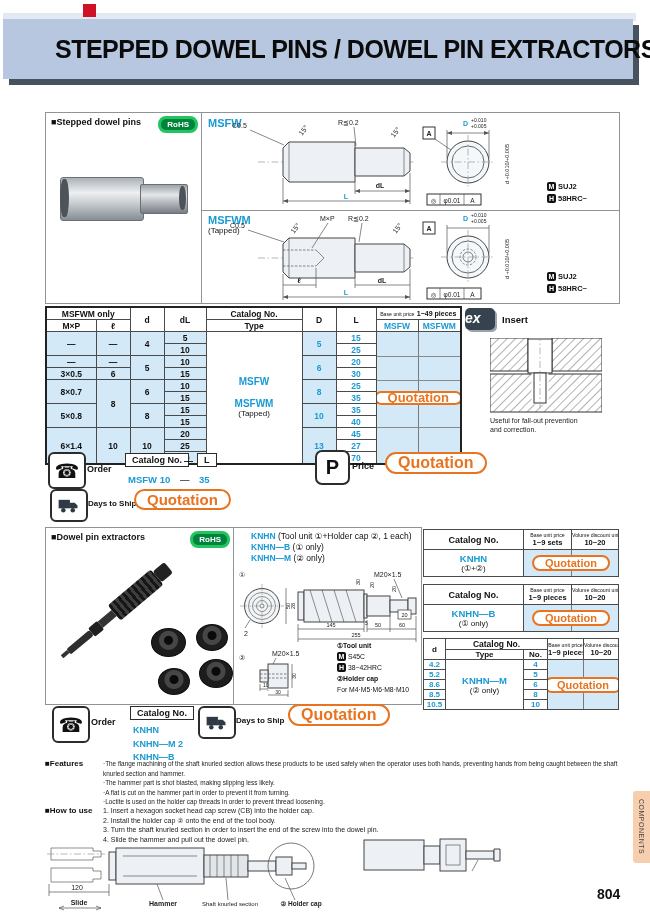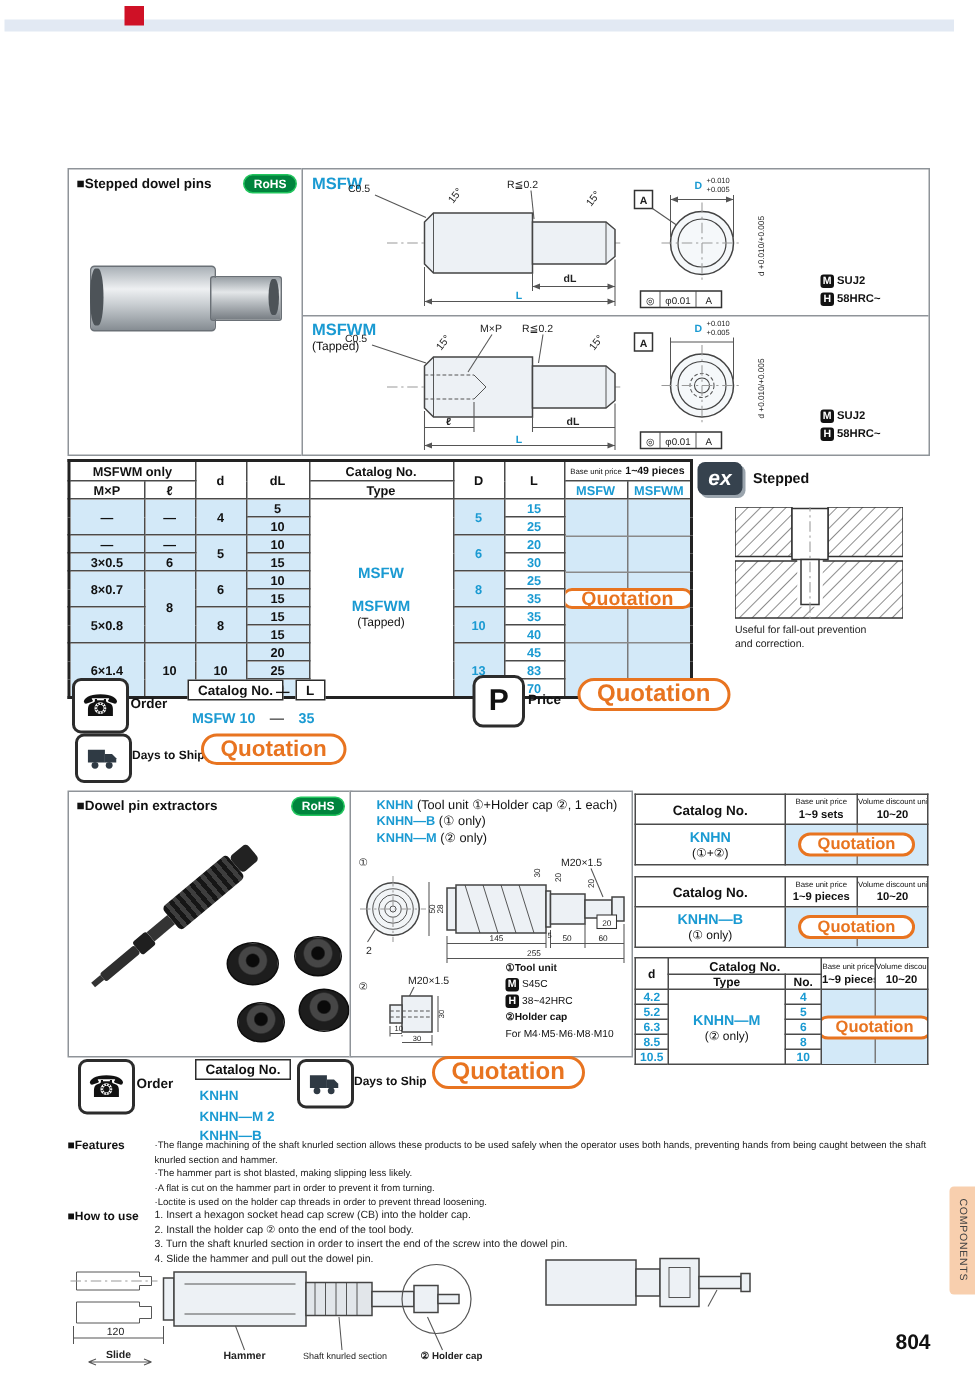--- a/index.html
+++ b/index.html
@@ -9,21 +9,21 @@
   .b{font-weight:bold}
   .blue{color:#1a9ad2}
   .box{border:1px solid #8f9499;background:#fff}
   
   .hdr-strip{left:3px;top:13px;width:633px;height:8px;background:#e2e9f3}
   .hdr-band{left:3px;top:19px;width:630px;height:60px;background:#b7c7e0;box-shadow:6px 6px 0 #47525f}
   .hdr-title{line-height:60px;padding-left:52px;font-size:25px;font-weight:bold;letter-spacing:-0.5px;color:#0b0b0b;white-space:nowrap}
   .redsq{left:83px;top:4px;width:13px;height:13px;background:#cf1126}
   
   .rohs{display:inline-block;background:#00843d;color:#fff;font-weight:bold;font-size:8px;line-height:11px;
-        border-radius:8px;padding:0 6px;border:1px solid #22c55e}
+        border-radius:8px;padding:0 6px;border:3px solid #22c55e}
   .quot{display:inline-block;border:2px solid #e87420;color:#e87420;font-weight:bold;border-radius:999px;
         background:#fff;padding:0 11px;white-space:nowrap}
   .sq{display:inline-block;width:9px;height:9px;background:#111;color:#fff;font-size:7px;line-height:9px;
       text-align:center;border-radius:2px;font-weight:bold;margin-right:2px}
   .iconbox{border:2px solid #2c2c2c;border-radius:6px;background:#fff;display:flex;align-items:center;justify-content:center}
   .catbox{border:1.5px solid #2c2c2c;font-size:9px;font-weight:bold;padding:1px 6px;background:#fff;display:inline-block}
   
   .mtab{border-collapse:collapse;table-layout:fixed;font-size:8.5px;font-weight:bold;text-align:center;border:2px solid #222}
   .mtab th,.mtab td{border:1px solid #4a4a4a;padding:0;height:11px;line-height:10px;overflow:hidden}
   .mtab thead th{background:#fff}
@@ -65,20 +65,23 @@
   .book{display:inline-block;width:11px;height:9px;background:#1c1c1c;margin:0 2px;
         clip-path:polygon(0 15%,45% 0,55% 0,100% 15%,100% 100%,55% 88%,45% 88%,0 100%)}
 </style>
 </head>
 <body>
 
 <div id="page">
 
   <div class="abs hdr-strip"></div>
   <div class="abs redsq"></div>
+  <div class="abs hdr-band">
+    <div class="hdr-title">STEPPED DOWEL PINS / DOWEL PIN EXTRACTORS</div>
+  </div>
 
   <div class="abs box" style="left:45px;top:112px;width:156px;height:190px">
     <div class="abs b" style="left:5px;top:4px;font-size:9px">■Stepped dowel pins</div>
     <div class="abs rohs" style="right:4px;top:3px">RoHS</div>
     <div class="abs" style="left:14px;top:58px;width:130px;height:60px">
       <div class="abs cylbig" style="left:0;top:6px;width:82px;height:42px"></div>
       <div class="abs cap-end" style="left:0;top:8px;width:9px;height:38px"></div>
       <div class="abs cylsm" style="left:80px;top:13px;width:46px;height:28px"></div>
       <div class="abs cap-end" style="left:119px;top:15px;width:7px;height:24px"></div>
     </div>
@@ -288,32 +291,32 @@
       <tr class="g">
           <td class="cb" rowspan="3">6×1.4</td>
           <td class="cb" rowspan="3">10</td>
           <td class="cb" rowspan="3">10</td>
           <td class="cb">20</td>
           <td class="cb blue" rowspan="3">13</td>
           <td class="blue">45</td>
         </tr>
       <tr>
           <td class="cb">25</td>
-          <td class="blue">83</td>
+          <td class="blue">27</td>
         </tr>
       <tr>
           <td class="cb">30</td>
           <td class="blue">70</td>
         </tr>
     </tbody>
   </table>
 
   <div class="abs" style="left:465px;top:308px;width:30px;height:22px;background:#36424e;border-radius:5px;color:#fff;
-       font-style:italic;font-weight:bold;font-size:14px;text-align:center;line-height:21px;box-shadow:2px 2px 0 #9aa4ad"><span>ex</span></div>
-  <div class="abs b" style="left:502px;top:314px;font-size:9.5px">Stepped</div>
+       font-style:italic;font-weight:bold;font-size:14px;text-align:left;line-height:21px;box-shadow:2px 2px 0 #9aa4ad"><span>ex</span></div>
+  <div class="abs b" style="left:502px;top:314px;font-size:9.5px">Insert</div>
   <svg class="abs" style="left:490px;top:338px" width="112" height="76" viewBox="0 0 112 76">
     <defs>
         <pattern id="hat" width="6" height="6" patternUnits="userSpaceOnUse" patternTransform="rotate(45)">
       <line x1="0" y1="0" x2="0" y2="6" stroke="#666" stroke-width="1"></line>
         </pattern>
       </defs>
     <rect x="0" y="0" width="38" height="33" fill="url(#hat)" stroke="#333"></rect>
     <rect x="62" y="0" width="50" height="33" fill="url(#hat)" stroke="#333"></rect>
     <rect x="0" y="36" width="112" height="38" fill="url(#hat)" stroke="#333"></rect>
     <rect x="38" y="1" width="24" height="34" fill="#fff" stroke="#333"></rect>
@@ -526,21 +529,21 @@
       <td colspan="2" rowspan="5" class="pc">
             <div class="vd"></div>
             <span class="quot qb" style="font-size:11px">Quotation</span>
           </td>
     </tr>
     <tr style="height:10px">
           <td class="b blue" style="font-size:8px">5.2</td>
           <td class="b blue" style="font-size:8px">5</td>
         </tr>
     <tr style="height:10px">
-          <td class="b blue" style="font-size:8px">6.3</td>
+          <td class="b blue" style="font-size:8px">8.6</td>
           <td class="b blue" style="font-size:8px">6</td>
         </tr>
     <tr style="height:10px">
           <td class="b blue" style="font-size:8px">8.5</td>
           <td class="b blue" style="font-size:8px">8</td>
         </tr>
     <tr style="height:10px">
           <td class="b blue" style="font-size:8px">10.5</td>
           <td class="b blue" style="font-size:8px">10</td>
         </tr>

